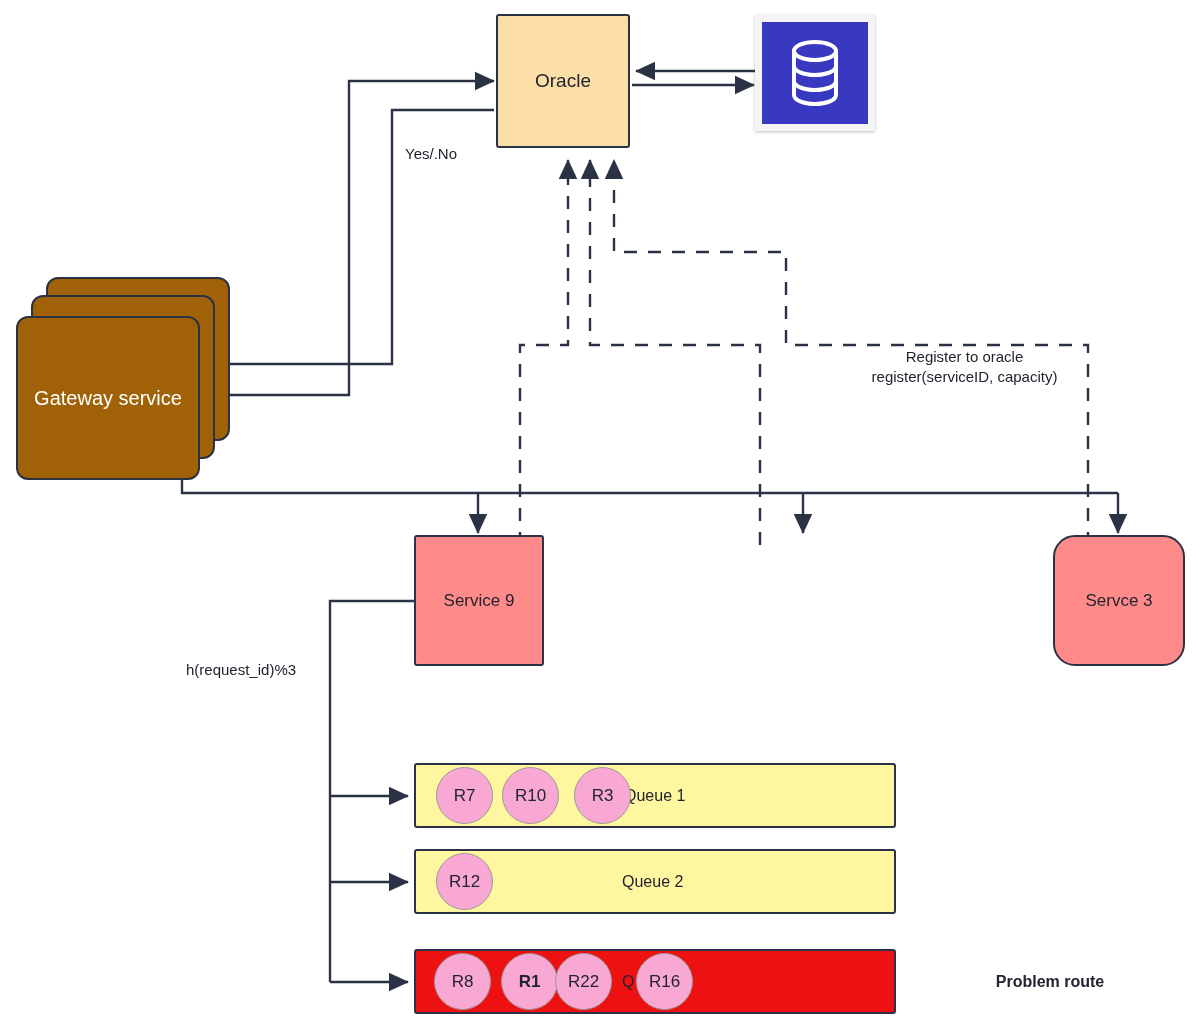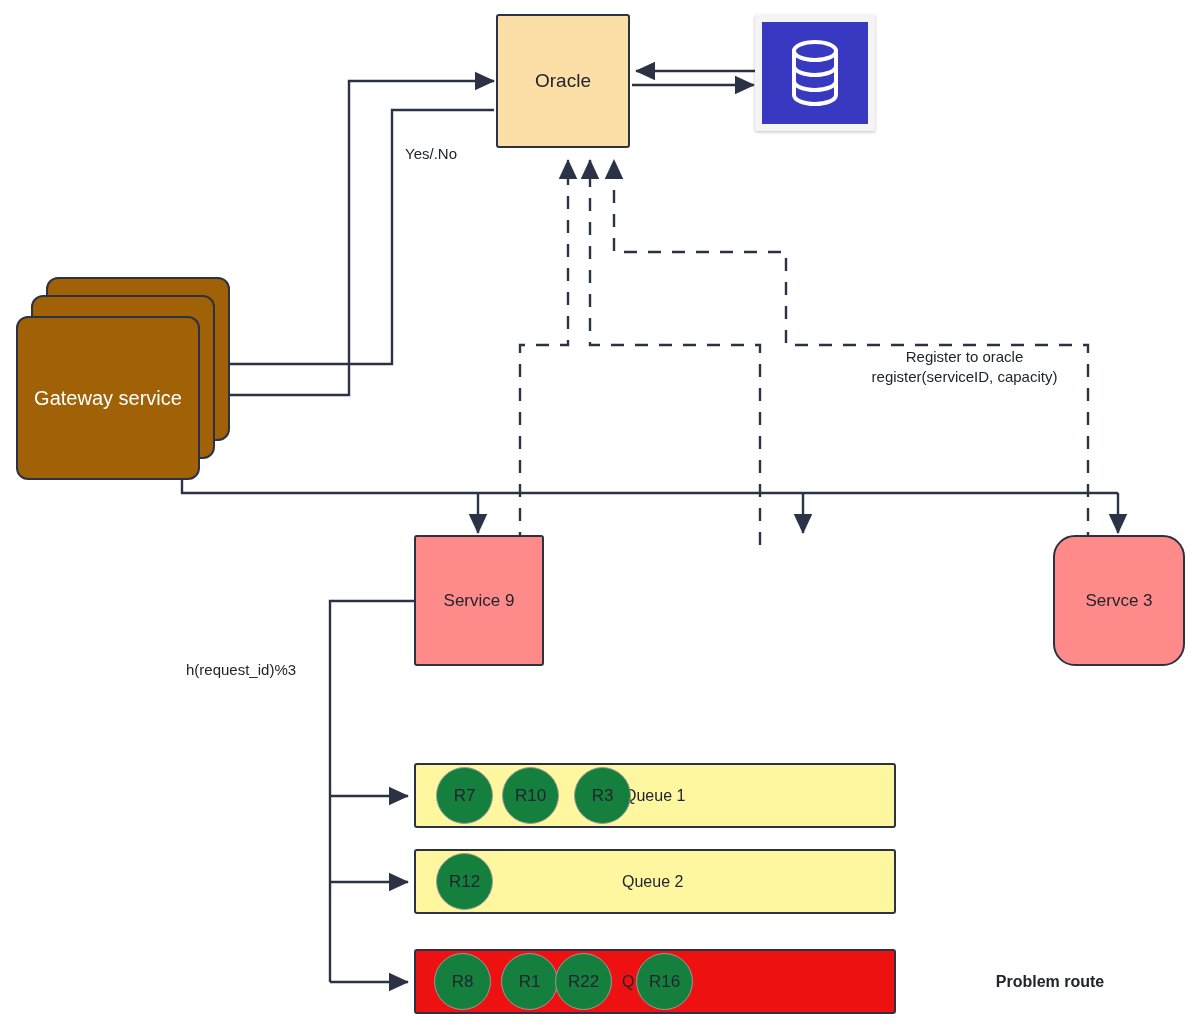--- a/index.html
+++ b/index.html
@@ -20,21 +20,21 @@
   .gw-front{display:flex;align-items:center;justify-content:center;color:#ffffff;font-size:20px;}
 
   .svc{background:#FF8A8A;color:#21242e;font-size:17px;border-radius:3px;}
 
   .queue{position:absolute;box-sizing:border-box;border:2.5px solid #2c3245;border-radius:3px;
          display:flex;align-items:center;}
   .q-yellow{background:#FFF7A0;}
   .q-red{background:#EE1111;}
   .qlabel{position:absolute;font-size:16px;color:#21242e;}
 
-  .req{position:absolute;width:55px;height:55px;border-radius:50%;background:#15803d;border:1.5px solid #9a9a9a;
+  .req{position:absolute;width:55px;height:55px;border-radius:50%;background:#f9a8d4;border:1.5px solid #9a9a9a;
        display:flex;align-items:center;justify-content:center;font-size:17px;color:#21242e;}
 
   .note{position:absolute;font-size:15px;color:#21242e;line-height:1.35;text-align:center;}
   .note-bold{font-weight:bold;font-size:16px;}
   .ghostq{position:absolute;font-size:16px;color:#21242e;}
 </style>
 </head>
 <body>
 
 <div id="canvas">
@@ -113,21 +113,21 @@
   </div>
 
   <div class="queue q-yellow" style="left:414px;top:849px;width:482px;height:65px;">
     <span class="qlabel" style="left:206px;">Queue 2</span>
     <div class="req" style="left:20px;">R12</div>
   </div>
 
   <div class="queue q-red" style="left:414px;top:949px;width:482px;height:65px;">
     <span class="ghostq" style="left:206px;">Q</span>
     <div class="req" style="left:18px;">R8</div>
-    <div class="req" style="left:85px;">R1</div>
+    <div class="req" style="left:85px;font-weight:bold;">R1</div>
     <div class="req" style="left:139px;">R22</div>
     <div class="req" style="left:220px;">R16</div>
   </div>
   <div class="note note-bold" style="left:960px;top:971px;width:180px;">Problem route</div>
 
 
   <div class="note" style="left:405px;top:144px;width:90px;text-align:left;">Yes/.No</div>
 
   <div class="note" style="left:832px;top:347px;width:265px;white-space:pre-line;">Register to oracle
 register(serviceID, capacity)</div>

